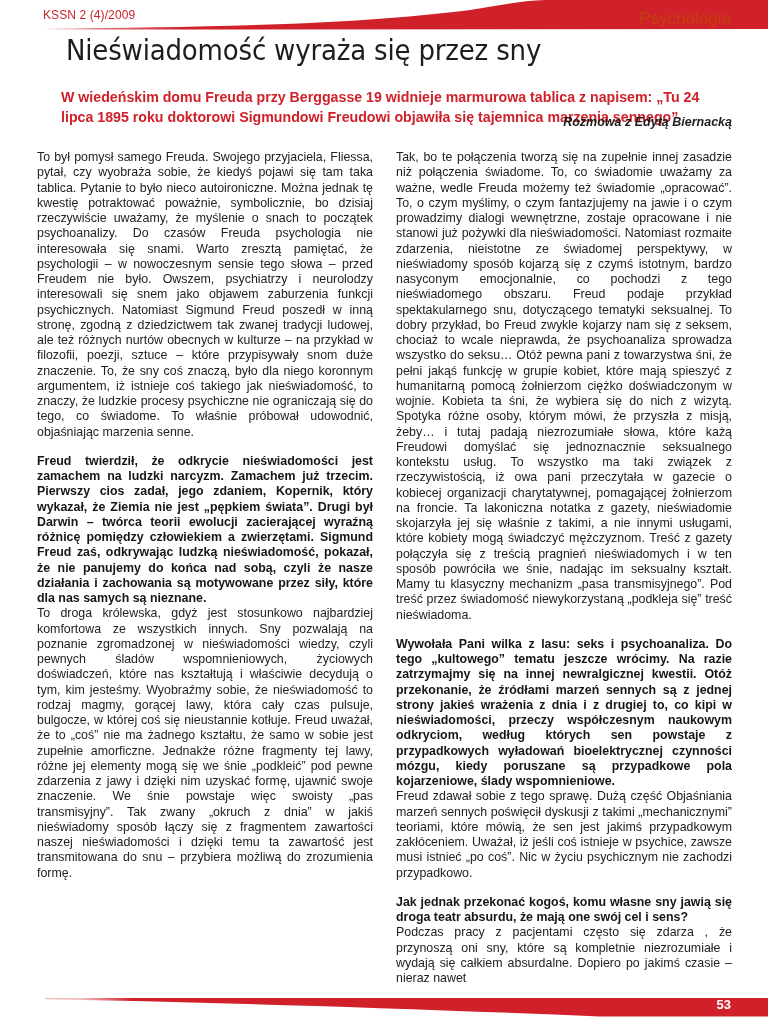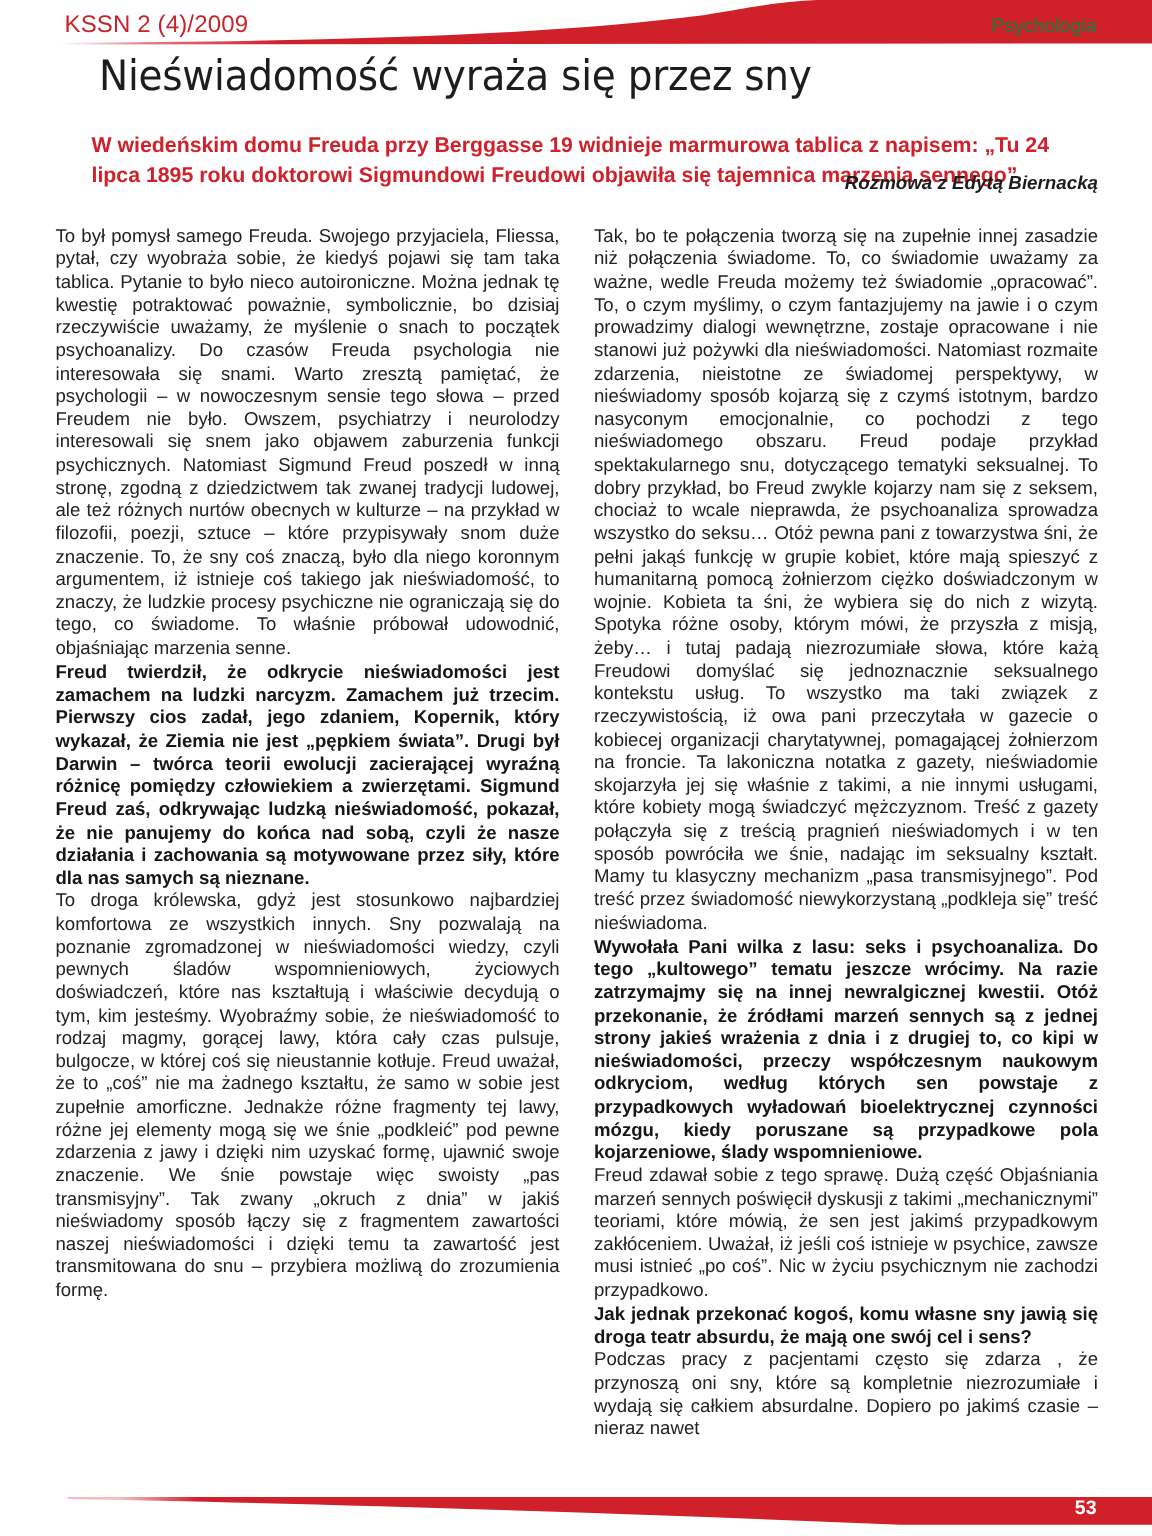--- a/index.html
+++ b/index.html
@@ -2,25 +2,25 @@
 <html><head>
 <meta charset="utf-8">
 <style>
   html, body { margin: 0; padding: 0; background: #ffffff; }
   body {
     width: 768px; height: 1024px; position: relative; overflow: hidden;
     font-family: "Liberation Sans", "DejaVu Sans", sans-serif; color: #1a1a1a;
   }
   .header-band { position: absolute; left: 0; top: 0; width: 768px; height: 34px; }
   .journal-id {
-    position: absolute; left: 43px; top: 8px; font-size: 16px; color: #c8242a;
+    position: absolute; left: 43px; top: 8px; font-size: 12px; color: #c8242a;
     letter-spacing: 0.1px;
   }
   .section-name {
-    position: absolute; right: 37px; top: 9px; font-size: 13px; color: #15803d;
+    position: absolute; right: 37px; top: 9px; font-size: 17px; color: #c2410c;
   }
   .title {
     position: absolute; left: 66px; top: 34px; margin: 0;
     font-size: 28px; font-weight: normal; color: #1d1d1d; letter-spacing: -0.2px;
     font-family: "DejaVu Sans", "Liberation Sans", sans-serif;
     transform: scaleX(0.93); transform-origin: left top;
     white-space: nowrap;
   }
   .lead {
     position: absolute; left: 51px; top: 77px; width: 660px; margin: 10px;
@@ -33,21 +33,21 @@
   .col {
     position: absolute; top: 150px; width: 336px;
     font-size: 12.4px; line-height: 15.25px; text-align: justify;
     hyphens: manual;
   }
   .col.left { left: 37px; }
   .col.right { left: 396px; }
   .col p { margin: 0; }
   .col .q { font-weight: bold; color: #161616; }
   .col .a { color: #222; }
-  .col .gap { margin-top: 1px; }
+  .col .gap { margin-top: 14px; }
   .footer-band { position: absolute; left: 0; top: 990px; width: 768px; height: 34px; }
   .page-number {
     position: absolute; right: 37px; top: 997px; font-size: 13px; font-weight: bold; color: #ffffff;
   }
 </style>
 </head>
 <body>
 
 <svg class="header-band" viewBox="0 0 768 34" preserveAspectRatio="none">
   <defs>

